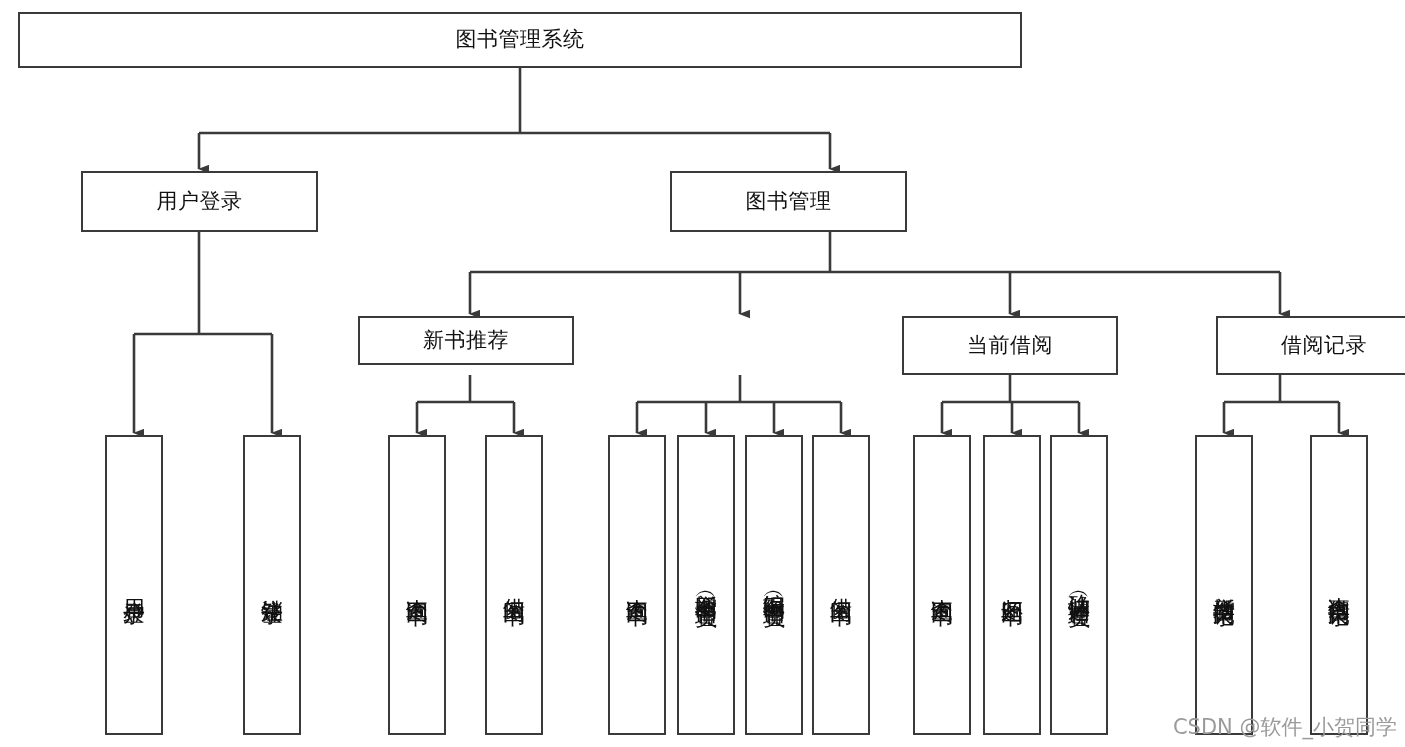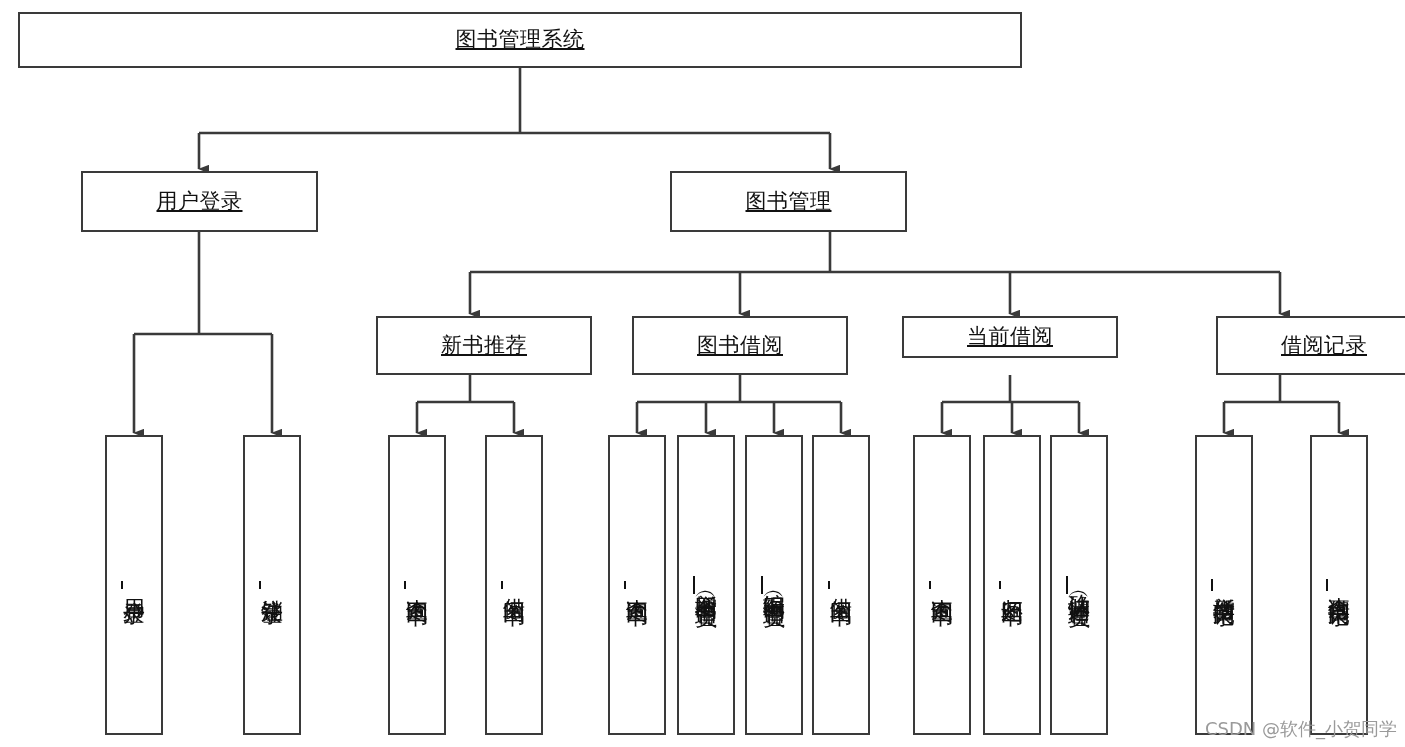--- a/index.html
+++ b/index.html
@@ -36,34 +36,33 @@
     justify-content: center;
     overflow: hidden;
   }
   .node-label {
     color: #111111;
     font-size: 21px;
     line-height: 1.12;
     letter-spacing: 0.5px;
     white-space: nowrap;
     text-align: left;
-    text-decoration: underline;
   }
   .node-label.vertical {
     writing-mode: vertical-rl;
     text-orientation: upright;
     font-size: 22px;
     letter-spacing: 2px;
     line-height: 1;
   }
   .watermark {
     position: absolute;
     right: 8px;
     bottom: 6px;
-    font-size: 18px;
+    font-size: 21px;
     color: #9a9a9a;
     white-space: nowrap;
     pointer-events: none;
   }
 </style>
 </head>
 <body>
 
 <div id="diagram-root">
 
@@ -121,27 +120,24 @@
     <span class="node-label">图书管理系统</span>
   </div>
 
   <div class="node-box" style="left:81px; top:171px; width:237px; height:61px;">
     <span class="node-label">用户登录</span>
   </div>
   <div class="node-box" style="left:670px; top:171px; width:237px; height:61px;">
     <span class="node-label">图书管理</span>
   </div>
 
-  <div class="node-box" style="left:376px; top:316px; width:216px; height:59px;">
+  <div class="node-box" style="left:358px; top:316px; width:216px; height:49px;">
     <span class="node-label">新书推荐</span>
   </div>
-  <div class="node-box" style="left:632px; top:316px; width:216px; height:59px;">
-    <span class="node-label">图书借阅</span>
-  </div>
-  <div class="node-box" style="left:902px; top:316px; width:216px; height:42px;">
+  <div class="node-box" style="left:902px; top:316px; width:216px; height:59px;">
     <span class="node-label">当前借阅</span>
   </div>
   <div class="node-box" style="left:1172px; top:316px; width:216px; height:59px;margin-left:44px;">
     <span class="node-label">借阅记录</span>
   </div>
 
   <div class="node-box" style="left:105px; top:435px; width:58px; height:300px;">
     <span class="node-label vertical">用户登录</span>
   </div>
   <div class="node-box" style="left:243px; top:435px; width:58px; height:300px;">

